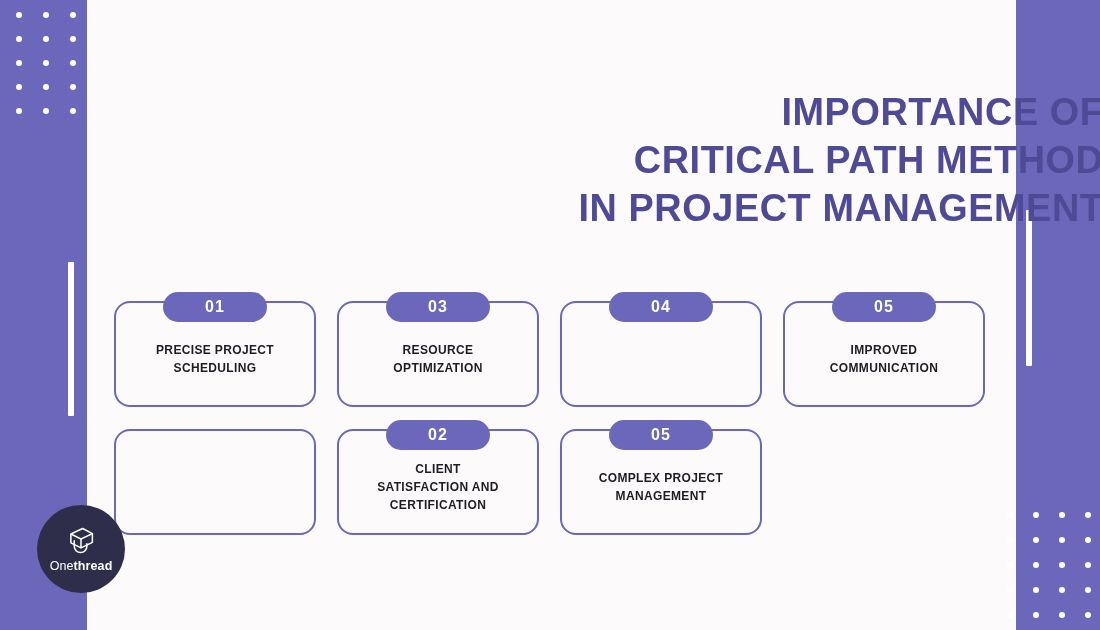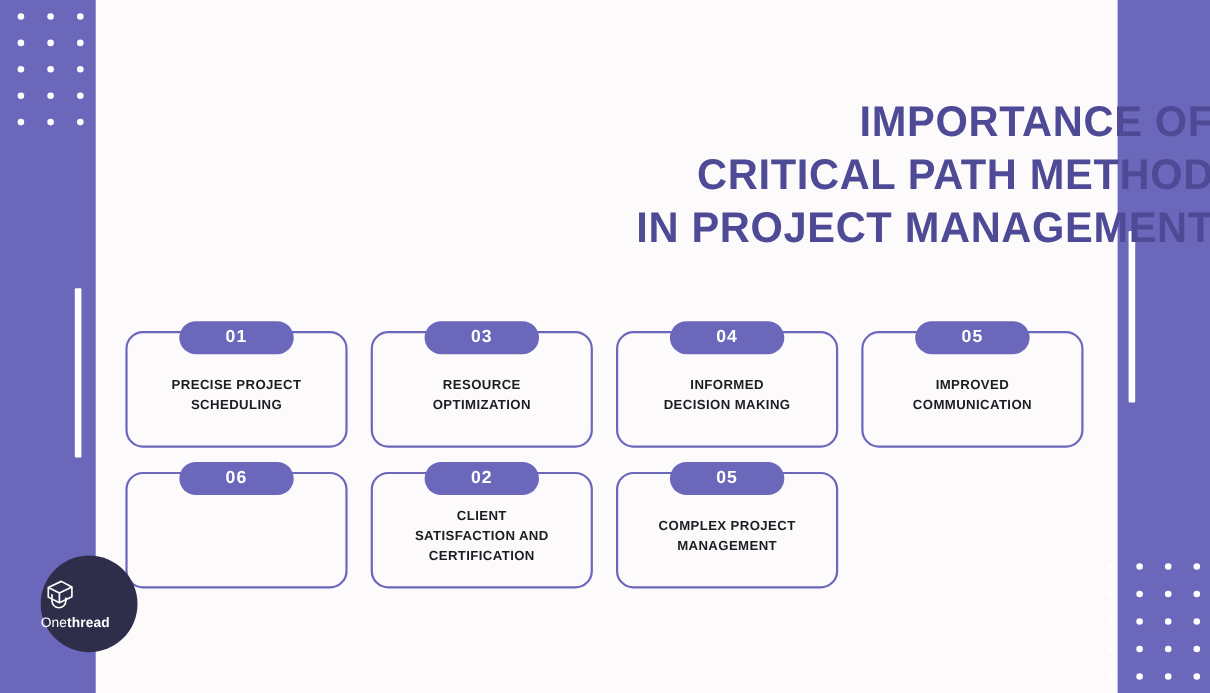--- a/index.html
+++ b/index.html
@@ -136,20 +136,21 @@
   .logo {
     position: absolute;
     left: 37px;
     top: 505px;
     width: 88px;
     height: 88px;
     border-radius: 50%;
     background: #2E2E4A;
     display: flex;
     flex-direction: column;
+    align-items: center;
     justify-content: center;
     gap: 2px;
   }
   .logo-mark { width: 34px; height: 32px; display: block; }
   .logo-text {
     font-size: 12.5px;
     color: #FFFFFF;
     letter-spacing: 0.1px;
     line-height: 13px;
   }
@@ -220,30 +221,27 @@
         <div class="card-label">PRECISE PROJECT
 SCHEDULING</div>
       </div>
       <div class="card">
         <div class="card-badge">03</div>
         <div class="card-label">RESOURCE
 OPTIMIZATION</div>
       </div>
       <div class="card">
         <div class="card-badge">04</div>
-        <div class="card-label">INFORMED
-DECISION MAKING</div>
       </div>
       <div class="card">
         <div class="card-badge">05</div>
         <div class="card-label">IMPROVED
 COMMUNICATION</div>
       </div>
       <div class="card">
-        <div class="card-badge">06</div>
       </div>
       <div class="card">
         <div class="card-badge">02</div>
         <div class="card-label">CLIENT
 SATISFACTION AND
 CERTIFICATION</div>
       </div>
       <div class="card">
         <div class="card-badge">05</div>
         <div class="card-label">COMPLEX PROJECT

